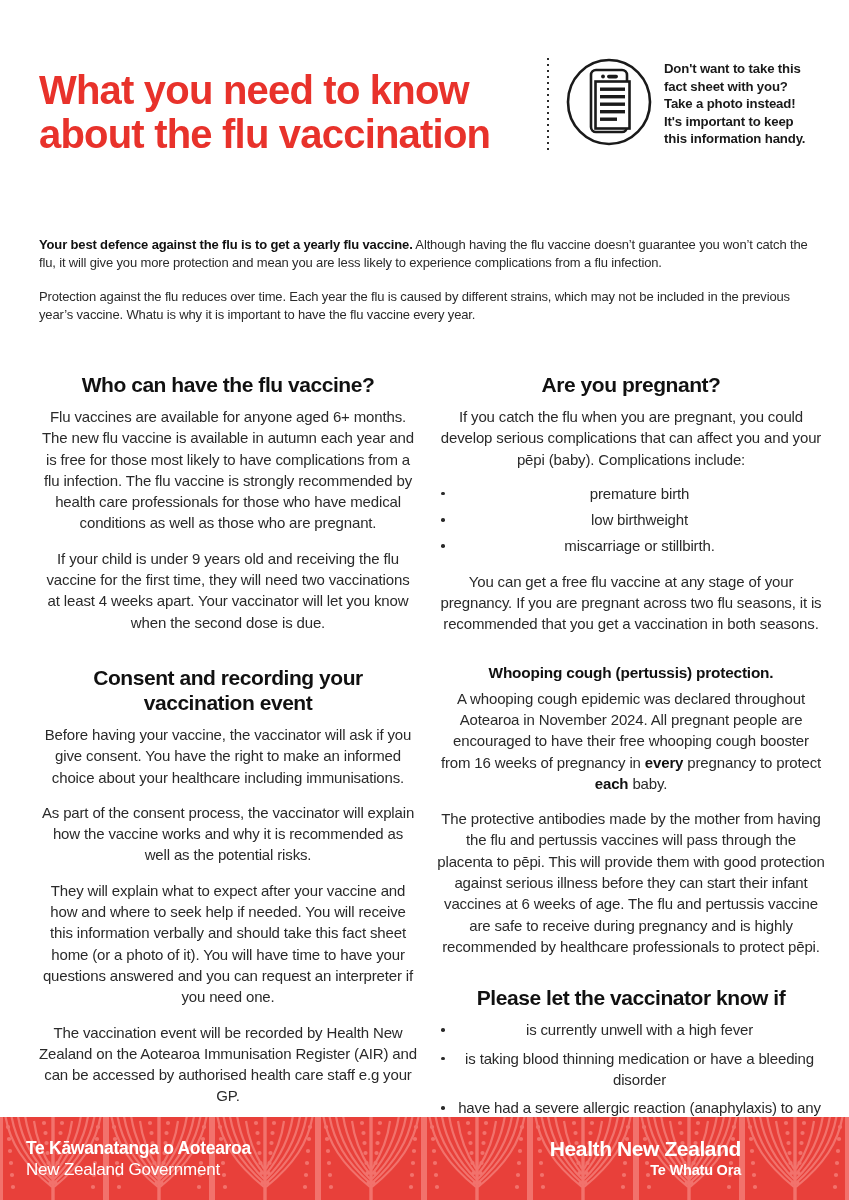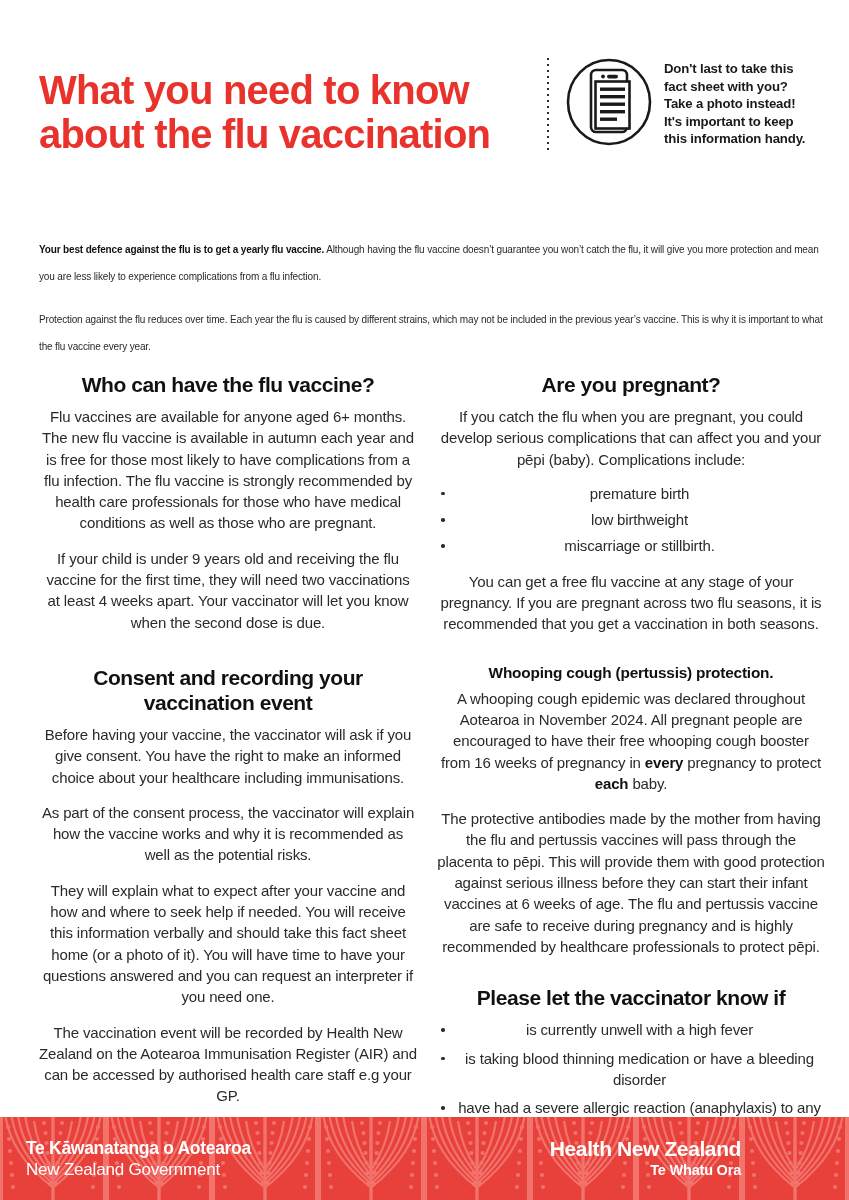--- a/index.html
+++ b/index.html
@@ -73,22 +73,22 @@
 
   
   .intro {
     position: absolute;
     left: 39px;
     top: 236px;
     width: 786px;
   }
   .intro p {
     margin: 0 0 16px 0;
-    font-size: 10px;
-    line-height: 27px;
+    font-size: 13px;
+    line-height: 18px;
     color: #2a2a2a;
     letter-spacing: -0.15px;
   }
   .intro p:last-child { margin-bottom: 0; }
   .intro b { color: #111; font-weight: bold; }
 
   
   .columns {
     position: absolute;
     left: 0;
@@ -252,31 +252,31 @@
       <rect x="30.5" y="24.5" width="34" height="47" fill="#ffffff" stroke="#1a1a1a" stroke-width="2.6"></rect>
       <rect x="35" y="30.5" width="25" height="3.4" fill="#1a1a1a"></rect>
       <rect x="35" y="38" width="25" height="3.4" fill="#1a1a1a"></rect>
       <rect x="35" y="45.5" width="25" height="3.4" fill="#1a1a1a"></rect>
       <rect x="35" y="53" width="25" height="3.4" fill="#1a1a1a"></rect>
       <rect x="35" y="60.5" width="17" height="3.4" fill="#1a1a1a"></rect>
     </svg>
   </div>
 
   <div class="note-block">
-    <span>Don't last to take this</span>
+    <span>Don't want to take this</span>
     <span>fact sheet with you?</span>
     <span>Take a photo instead!</span>
     <span>It's important to keep</span>
     <span>this information handy.</span>
   </div>
 </div>
 
 <div class="intro">
   <p><b>Your best defence against the flu is to get a yearly flu vaccine.</b><span> Although having the flu vaccine doesn’t guarantee you won’t catch the flu, it will give you more protection and mean you are less likely to experience complications from a flu infection.</span></p>
-  <p>Protection against the flu reduces over time. Each year the flu is caused by different strains, which may not be included in the previous year’s vaccine. This is why it is important to what the flu vaccine every year.</p>
+  <p>Protection against the flu reduces over time. Each year the flu is caused by different strains, which may not be included in the previous year’s vaccine. Whatu is why it is important to have the flu vaccine every year.</p>
 </div>
 
 <div class="columns">
 
   <div class="col col-left">
 
     <h2 class="sec">Who can have the flu vaccine?</h2>
     <p>Flu vaccines are available for anyone aged 6+ months. The new flu vaccine is available in autumn each year and is free for those most likely to have complications from a flu infection. The flu vaccine is strongly recommended by health care professionals for those who have medical conditions as well as those who are pregnant.</p>
     <p>If your child is under 9 years old and receiving the flu vaccine for the first time, they will need two vaccinations at least 4 weeks apart. Your vaccinator will let you know when the second dose is due.</p>
 

